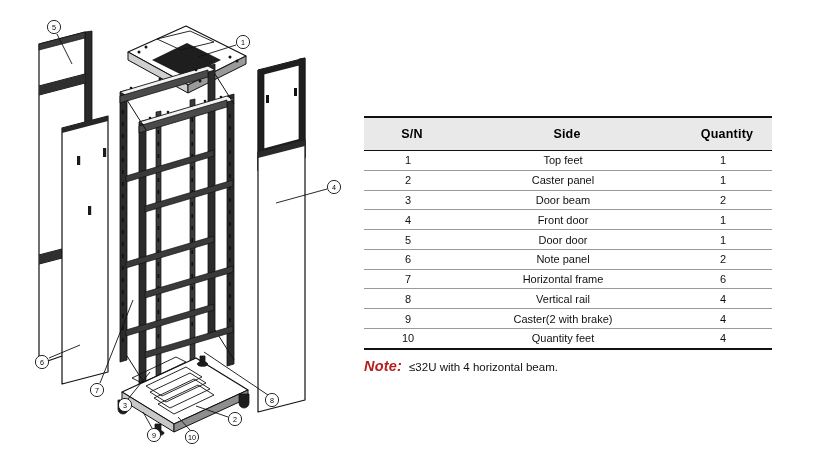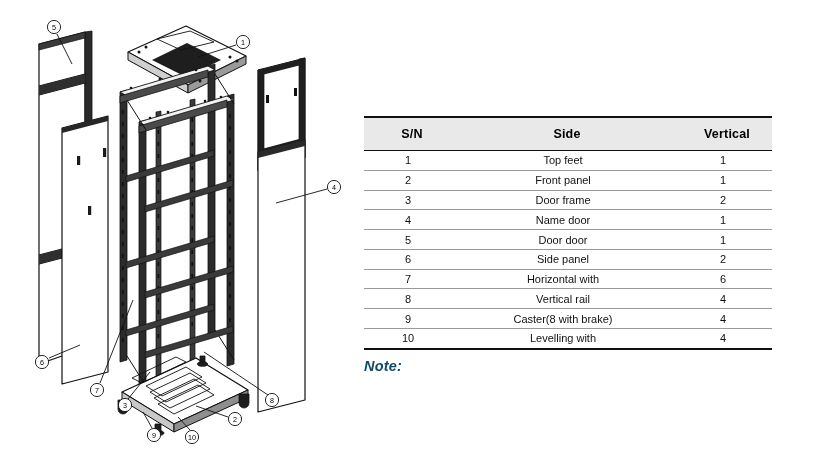--- a/index.html
+++ b/index.html
@@ -36,21 +36,21 @@
   col.c-sn{width:88px;}
   col.c-name{width:222px;}
   col.c-qty{width:98px;}
 
   #noteRow{
     position:absolute;left:364px;top:358px;
     display:flex;align-items:baseline;gap:7px;
     white-space:nowrap;
   }
   #noteLabel{
-    color:#0c4a6e;font-weight:bold;font-style:italic;font-size:14.5px;
+    color:#b91c1c;font-weight:bold;font-style:italic;font-size:14.5px;
     letter-spacing:.2px;
   }
   #noteText{font-size:11.5px;color:#111;}
 
   .cal-txt{font-family:"Liberation Sans",sans-serif;font-size:7.2px;text-anchor:middle;fill:#000;}
 </style>
 </head>
 <body>
 
 <div id="page">
@@ -316,75 +316,76 @@
     <table class="parts">
       <colgroup>
           <col class="c-sn">
           <col class="c-name">
           <col class="c-qty">
         </colgroup>
       <thead>
         <tr>
           <th>S/N</th>
           <th>Side</th>
-          <th>Vertical</th>
+          <th>Quantity</th>
         </tr>
       </thead>
       <tbody id="tableBody">
           <tr>
             <td>1</td>
             <td>Top feet</td>
             <td>1</td>
           </tr>
           <tr>
             <td>2</td>
-            <td>Front panel</td>
+            <td>Caster panel</td>
             <td>1</td>
           </tr>
           <tr>
             <td>3</td>
-            <td>Door frame</td>
+            <td>Door beam</td>
             <td>2</td>
           </tr>
           <tr>
             <td>4</td>
-            <td>Name door</td>
+            <td>Front door</td>
             <td>1</td>
           </tr>
           <tr>
             <td>5</td>
             <td>Door door</td>
             <td>1</td>
           </tr>
           <tr>
             <td>6</td>
-            <td>Side panel</td>
+            <td>Note panel</td>
             <td>2</td>
           </tr>
           <tr>
             <td>7</td>
-            <td>Horizontal with</td>
+            <td>Horizontal frame</td>
             <td>6</td>
           </tr>
           <tr>
             <td>8</td>
             <td>Vertical rail</td>
             <td>4</td>
           </tr>
           <tr>
             <td>9</td>
-            <td>Caster(8 with brake)</td>
+            <td>Caster(2 with brake)</td>
             <td>4</td>
           </tr>
           <tr class="last">
             <td>10</td>
-            <td>Levelling with</td>
+            <td>Quantity feet</td>
             <td>4</td>
           </tr>
         </tbody>
     </table>
   </div>
 
   <div id="noteRow">
     <span id="noteLabel">Note:</span>
+    <span id="noteText">≤32U with 4 horizontal beam.</span>
   </div>
 
 </div>
 
 </body></html>

